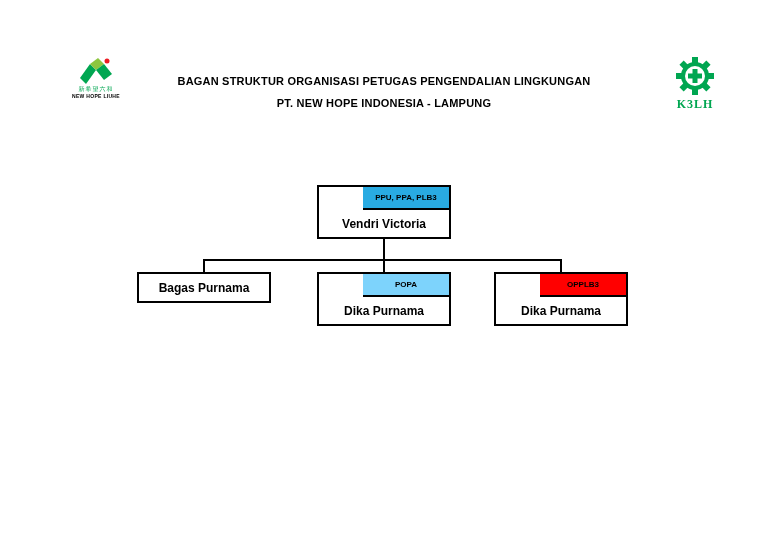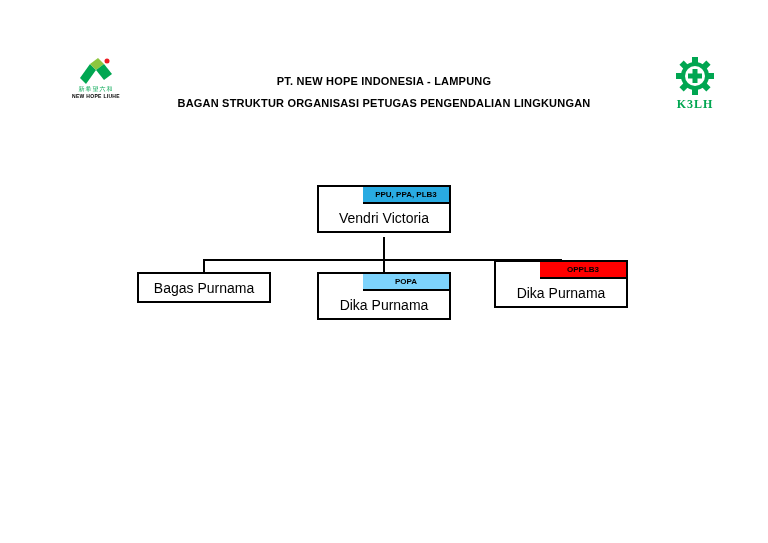--- a/index.html
+++ b/index.html
@@ -64,49 +64,49 @@
   }
 
   
   .org-box {
     position: absolute;
     width: 134px;
     border: 2px solid #000;
     background: #fff;
   }
   .org-box .hdr {
-    height: 17px;
+    height: 23px;
     border-bottom: 2px solid #000;
     display: flex;
     align-items: center;
     justify-content: center;
     font-size: 8px;
     font-weight: bold;
     color: #000;
     margin-left: 44px;
   }
   .org-box .body {
     height: 27px;
     background: #fff;
     display: flex;
     align-items: center;
     justify-content: center;
-    font-size: 14px;
-    font-weight: normal;
+    font-size: 12px;
+    font-weight: bold;
     color: #000;
   }
   .connector {
     position: absolute;
     background: #000;
   }
 
   .box-root   { left: 317px; top: 185px; }
   .box-left   { left: 137px; top: 272px; }
   .box-mid    { left: 317px; top: 272px; }
-  .box-right  { left: 494px; top: 260px; }
+  .box-right  { left: 494px; top: 272px; }
 
   .conn-root-drop { left: 383px; top: 237px; width: 2px;  height: 23px; }
   .conn-horiz     { left: 203px; top: 259px; width: 359px; height: 2px; }
   .conn-left-drop { left: 203px; top: 260px; width: 2px;  height: 12px; }
   .conn-mid-drop  { left: 383px; top: 260px; width: 2px;  height: 12px; }
   .conn-right-drop{ left: 560px; top: 260px; width: 2px;  height: 12px; }
 </style>
 </head>
 <body>
 
@@ -119,22 +119,22 @@
         <polygon points="14,8 22,2 28,8 20,14" fill="#8DC63F"></polygon>
         <polygon points="20,14 28,8 36,18 28,24" fill="#00A651"></polygon>
         <circle cx="31" cy="5" r="2.5" fill="#ED1C24"></circle>
       </svg>
     </span>
     <div class="zh">新希望六和</div>
     <div class="en">NEW HOPE LIUHE</div>
   </div>
 
   <div class="page-title">
+    <div class="line">BAGAN STRUKTUR ORGANISASI PETUGAS PENGENDALIAN LINGKUNGAN</div>
     <div class="line">PT. NEW HOPE INDONESIA - LAMPUNG</div>
-    <div class="line">BAGAN STRUKTUR ORGANISASI PETUGAS PENGENDALIAN LINGKUNGAN</div>
   </div>
 
   <div class="logo-right">
     <span>
       <svg width="40" height="40" viewBox="0 0 40 40" style="display:block;margin:0 auto;">
         <g fill="#00A651">
           <rect x="17" y="1" width="6" height="7"></rect>
           <rect x="17" y="32" width="6" height="7"></rect>
           <rect x="1" y="17" width="7" height="6"></rect>
           <rect x="32" y="17" width="7" height="6"></rect>

